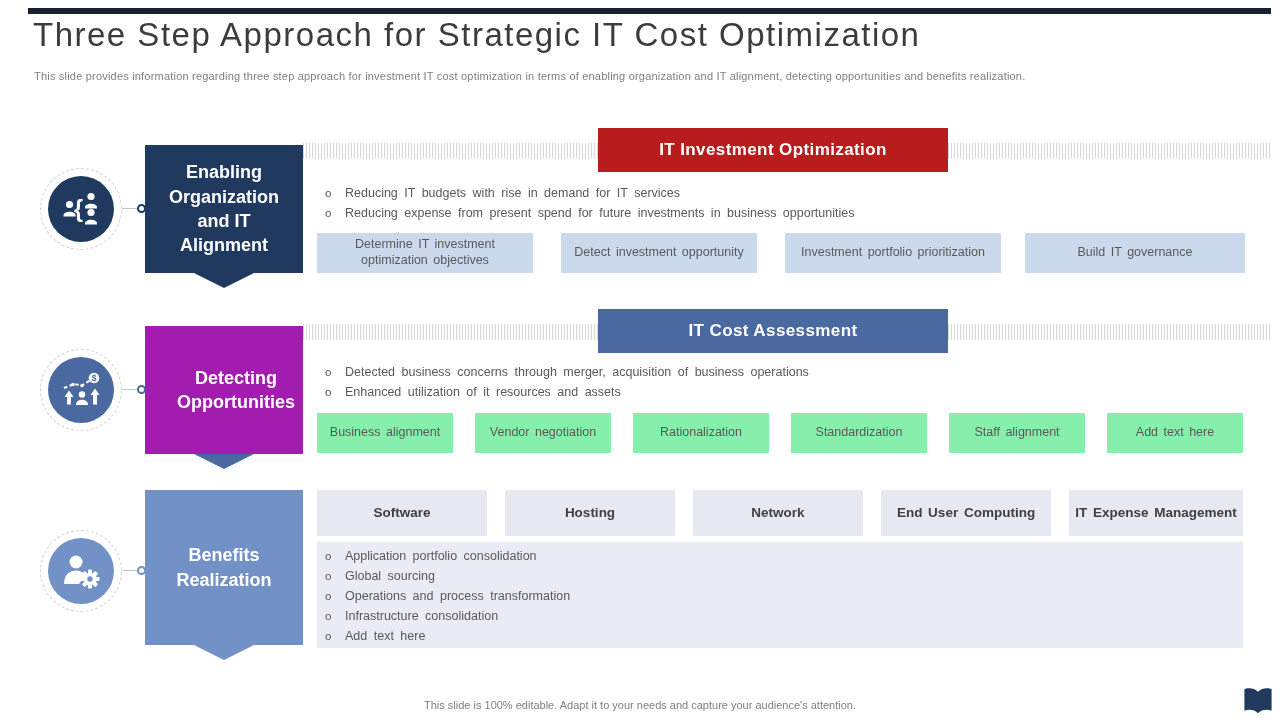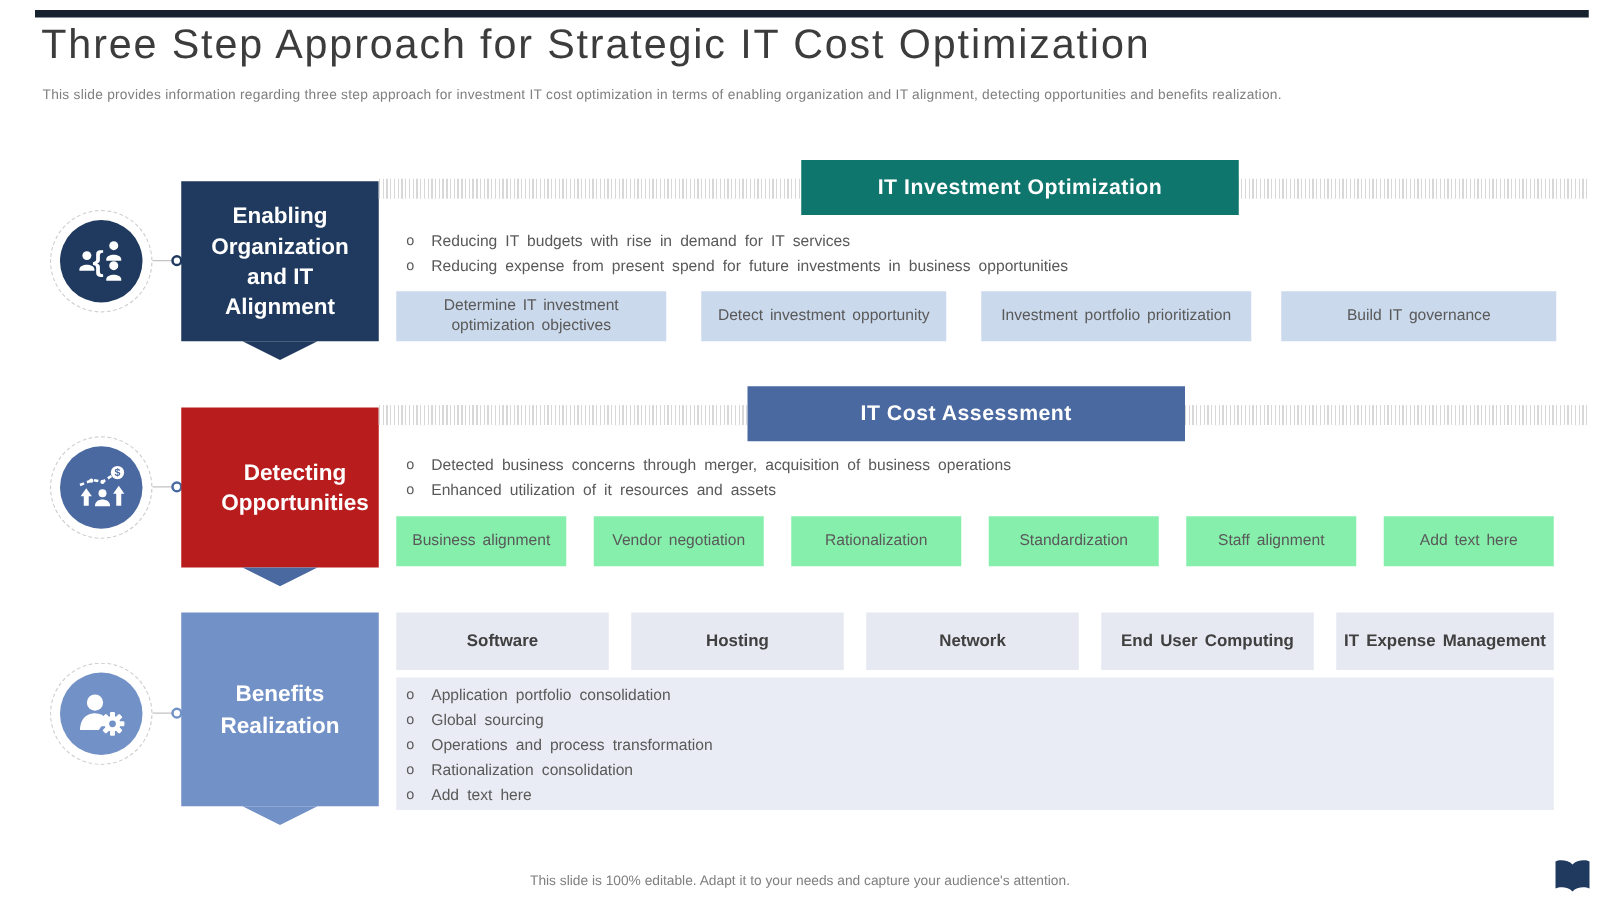--- a/index.html
+++ b/index.html
@@ -16,28 +16,28 @@
   .b1 { background:#1f3a5e; } .b2 { background:#4a69a1; } .b3 { background:#7291c7; }
 
   .connector { position:absolute; height:1px; background:#c4c4c4; left:122px; width:23px; }
   .cdot { position:absolute; width:9px; height:9px; border-radius:50%; background:#fff; left:137px; }
   .cdot.d1 { border:2.5px solid #1f3a5e; } .cdot.d2 { border:2.5px solid #4a69a1; } .cdot.d3 { border:2.5px solid #7291c7; }
 
   
   .step { position:absolute; left:145px; width:158px; display:flex; align-items:center; justify-content:center; text-align:center; color:#fff; font-weight:bold; font-size:18px; line-height:1.35; padding:0 10px; }
   .step::after { content:""; position:absolute; top:100%; left:50%; transform:translateX(-50%); border-left:30px solid transparent; border-right:30px solid transparent; border-top-width:15px; border-top-style:solid; }
   .s1 { background:#1f3a5e; } .s1::after { border-top-color:#1f3a5e; }
-  .s2 { background:#b91c1c;padding-left:34px; } .s2::after { border-top-color:#4a69a1; }
+  .s2 { background:#a21caf;padding-left:34px; } .s2::after { border-top-color:#4a69a1; }
   .s3 { background:#7291c7; } .s3::after { border-top-color:#7291c7; }
 
   
   .stripes { position:absolute; left:303px; width:967px; height:16px;
     background:repeating-linear-gradient(90deg,#d8d8d8 0 1px,#ffffff 1px 3px); }
   .band-header { position:absolute; left:598px; width:350px; height:44px; display:flex; align-items:center; justify-content:center; color:#fff; font-weight:bold; font-size:17px; letter-spacing:.4px; }
-  .h1 { background:#0f766e;margin-left:43px; } .h2 { background:#4a69a1; }
+  .h1 { background:#b91c1c; } .h2 { background:#4a69a1; }
 
   
   .bullet { position:absolute; display:flex; font-size:12.5px; color:#595959; word-spacing:3px; line-height:14px; }
   .bullet::before { content:"o"; width:20px; flex:0 0 20px; color:#595959; font-size:11.5px; }
 
   
   .tag { position:absolute; height:40px; display:flex; align-items:center; justify-content:center; text-align:center; font-size:12.5px; color:#595959; line-height:1.25; word-spacing:2px; padding:2px 8px; }
   .t-row1 { background:#cbd9ec; top:233px; }
   .t-row2 { background:#86efac; top:413px; }
 
@@ -151,21 +151,21 @@
   <div class="cat" style="left:317px">Software</div>
   <div class="cat" style="left:505px">Hosting</div>
   <div class="cat" style="left:693px">Network</div>
   <div class="cat" style="left:881px">End User Computing</div>
   <div class="cat" style="left:1069px;width:174px">IT Expense Management</div>
 
   <div class="panel">
     <div class="bullet">Application portfolio consolidation</div>
     <div class="bullet">Global sourcing</div>
     <div class="bullet">Operations and process transformation</div>
-    <div class="bullet">Rationalization consolidation</div>
+    <div class="bullet">Infrastructure consolidation</div>
     <div class="bullet">Add text here</div>
   </div>
 
   <div class="footer">This slide is 100% editable. Adapt it to your needs and capture your audience's attention.</div>
 
   <div class="book">
     <svg width="30" height="30" viewBox="0 0 32 30">
       <path d="M16 5 C12.5 1 4.5 0.5 1.5 2.5 L1.5 25.5 C5.5 23.5 12.5 24 16 28 C19.5 24 26.5 23.5 30.5 25.5 L30.5 2.5 C27.5 0.5 19.5 1 16 5 Z" fill="#1f3a5e"></path>
     </svg>
   </div>

